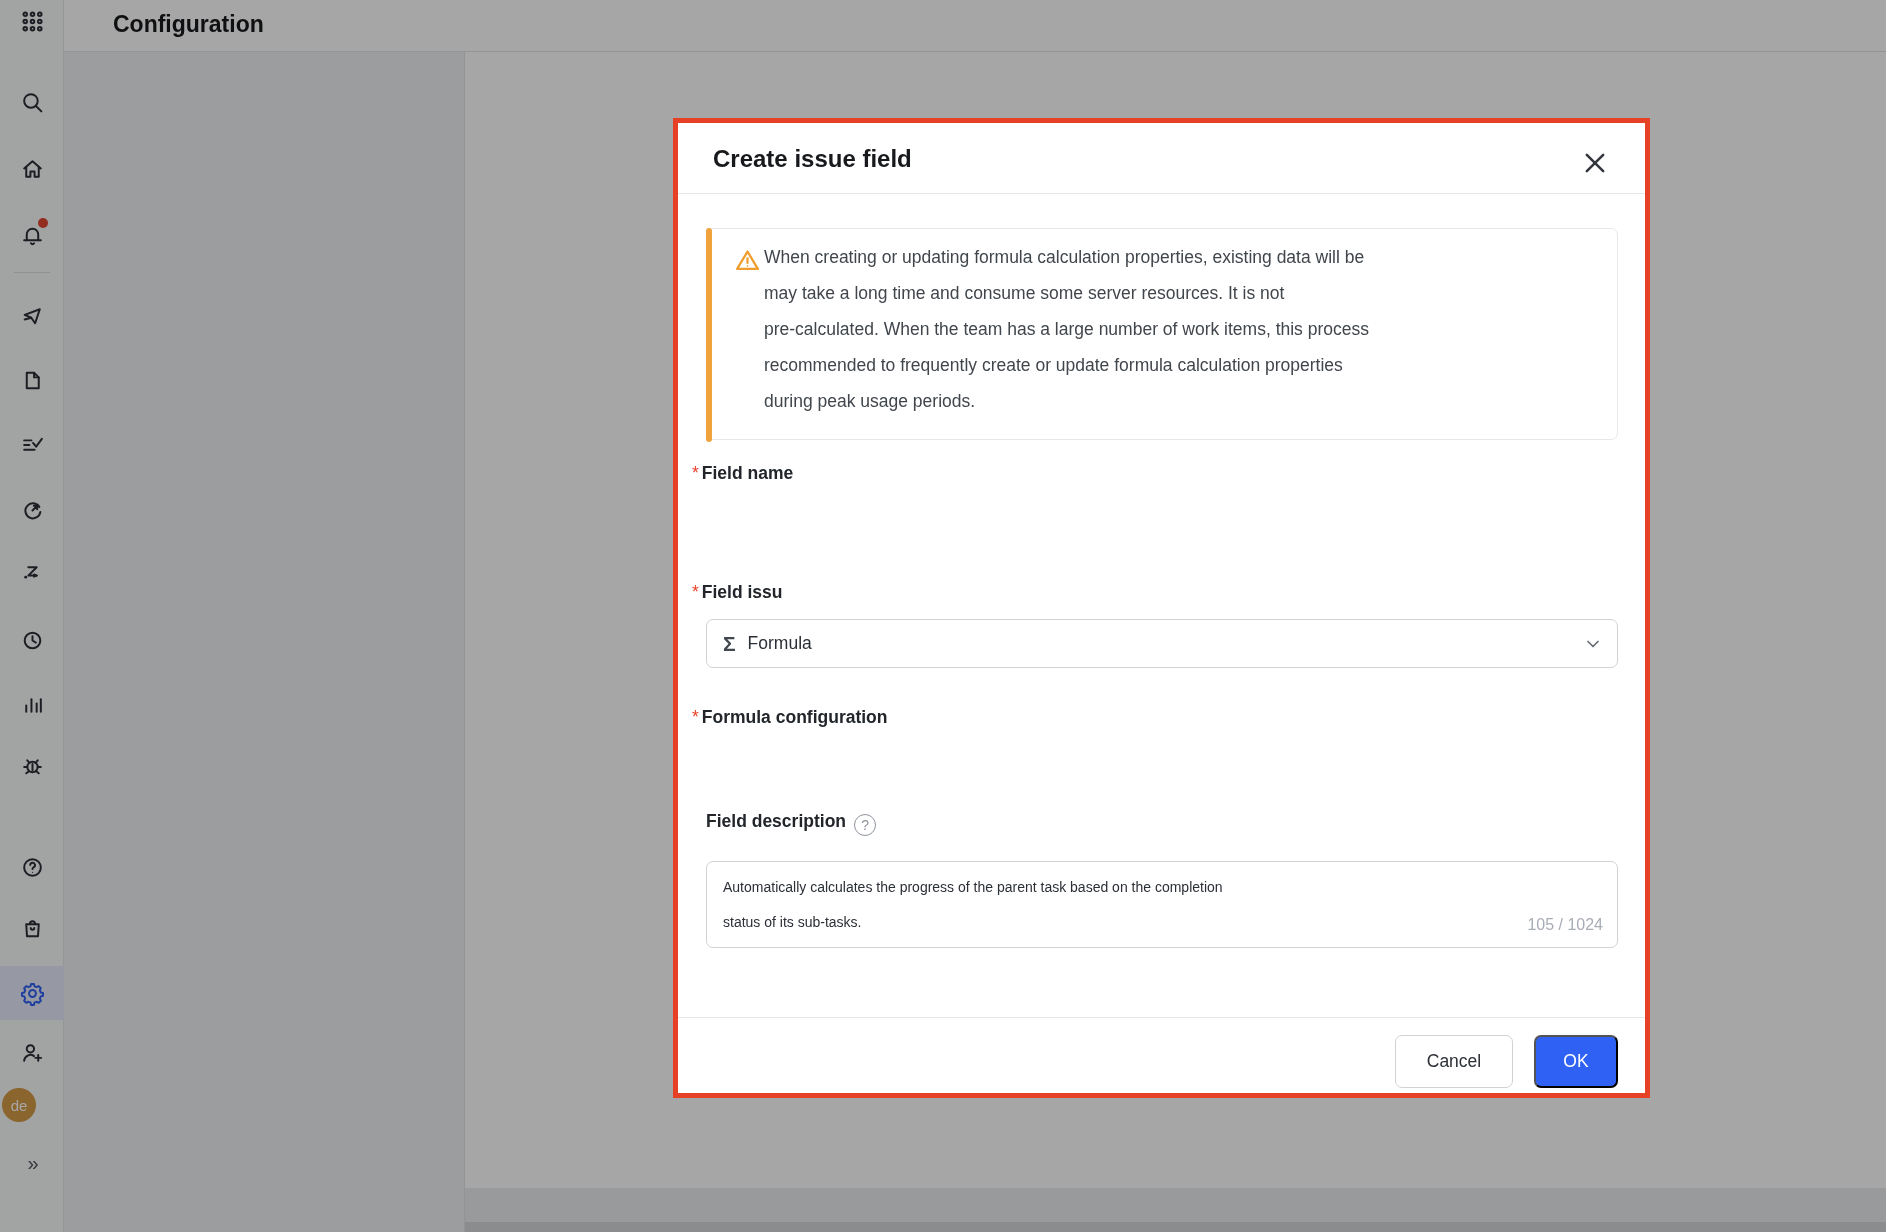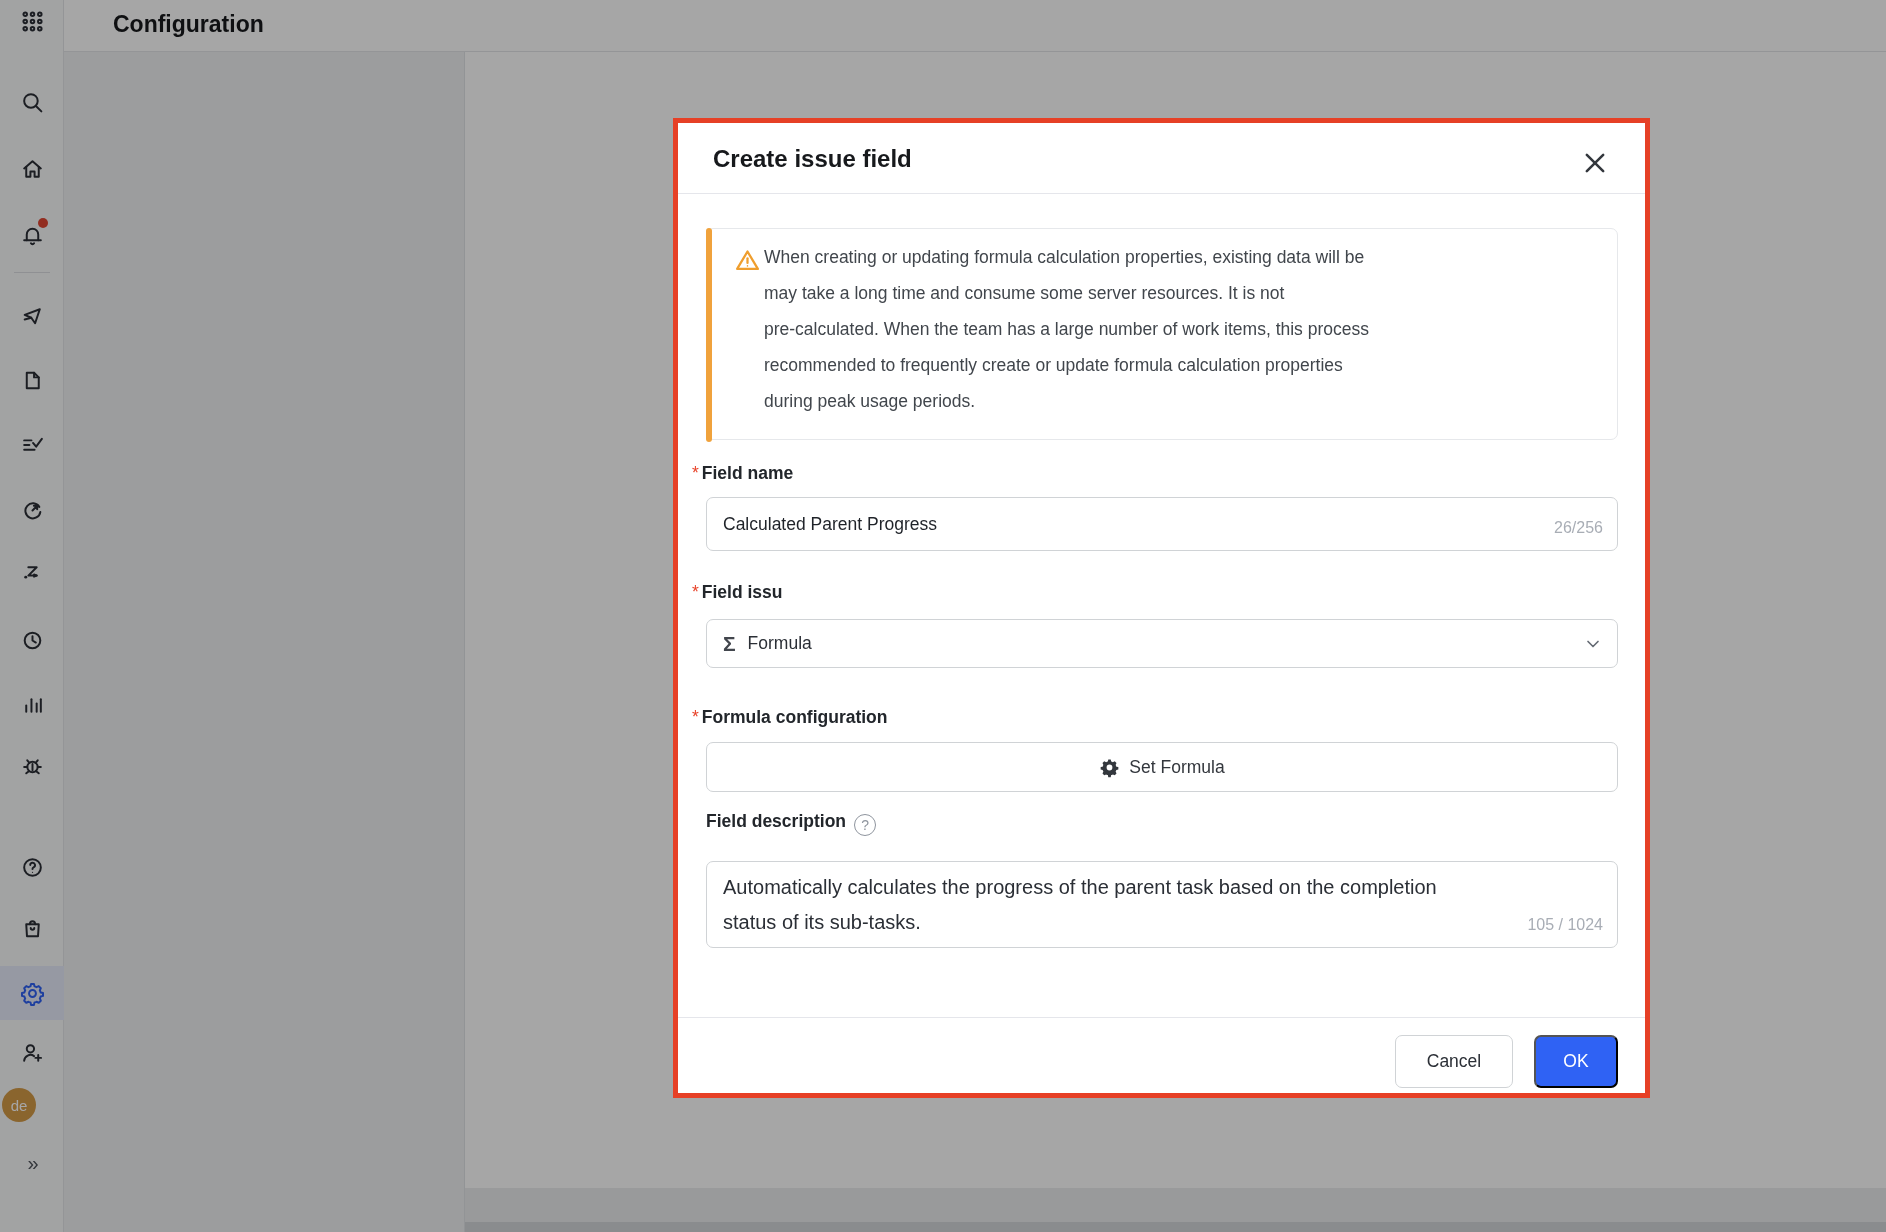--- a/index.html
+++ b/index.html
@@ -80,21 +80,21 @@
   .f-select{position:absolute;left:28px;width:912px;height:49px;border:1px solid #d0d3d6;border-radius:7px;display:flex;align-items:center;padding:0 16px;gap:12px;cursor:pointer;}
   .sigma{font-size:21px;font-weight:700;color:#42464d;}
   .f-select .val{font-size:17.5px;color:#2b2f36;}
   .chev{position:absolute;right:14px;width:20px;height:20px;}
   .chev svg{width:20px;height:20px;stroke:#646a73;fill:none;stroke-width:2;stroke-linecap:round;stroke-linejoin:round;}
   .set-formula{position:absolute;left:28px;width:912px;height:50px;border:1px solid #d0d3d6;border-radius:7px;display:flex;align-items:center;justify-content:center;gap:9px;cursor:pointer;background:#fff;}
   .set-formula svg{width:21px;height:21px;}
   .set-formula span{font-size:17.5px;color:#33373d;}
   .help-q{display:inline-flex;width:22px;height:22px;border:1.6px solid #8f959e;border-radius:50%;color:#8f959e;font-size:14px;align-items:center;justify-content:center;vertical-align:-3px;margin-left:8px;font-weight:400;}
   .f-textarea{position:absolute;left:28px;width:912px;height:87px;border:1px solid #d0d3d6;border-radius:7px;background:#fff;}
-  .f-textarea .line{margin:0 16px;font-size:20px;line-height:35px;color:#2b2f36;}
+  .f-textarea .line{margin:0 16px;font-size:14px;line-height:35px;color:#2b2f36;}
   .f-textarea .line:first-child{margin-top:8px;}
   .m-fdiv{position:absolute;left:0;top:894px;width:967px;border-top:1px solid #e5e6eb;}
   .btn{position:absolute;height:53px;border-radius:7px;font-size:17.5px;text-align:center;line-height:47px;cursor:pointer;}
   .btn-cancel{left:717px;top:912px;width:118px;background:#fff;border:1px solid #d0d3d6;color:#2b2f36;line-height:45px;}
   .btn-ok{left:856px;top:912px;width:84px;background:var(--accent-blue);color:#fff;}
 </style>
 </head>
 <body>
 
 <div id="app">
@@ -356,47 +356,37 @@
         <div>may take a long time and consume some server resources. It is not</div>
         <div>pre-calculated. When the team has a large number of work items, this process</div>
         <div>recommended to frequently create or update formula calculation properties</div>
         <div>during peak usage periods.</div>
       </div>
     </div>
 
     <div class="f-label" style="left:14px;top:340px;">
       <span class="req">*</span><span>Field name</span>
     </div>
-    <div class="f-input" style="top:374px;">
-      <input type="text" value="Calculated Parent Progress" style="">
-      <span class="counter">26/256</span>
-    </div>
 
     <div class="f-label" style="left:14px;top:459px;">
       <span class="req">*</span><span>Field issu</span>
     </div>
     <div class="f-select" style="top:496px;">
       <span class="sigma">Σ</span>
       <span class="val">Formula</span>
       <span class="chev">
         <svg viewBox="0 0 24 24">
             <path d="M6 9 L12 15 L18 9"></path>
           </svg>
       </span>
     </div>
 
     <div class="f-label" style="left:14px;top:584px;">
       <span class="req">*</span><span>Formula configuration</span>
     </div>
-    <div class="set-formula" style="top:619px;">
-      <svg viewBox="0 0 24 24" fill="#33373d" stroke="none">
-          <path d="M10.6 2.8 h2.8 l.5 2.3 a7 7 0 0 1 1.9 .8 l2.2-1 2 2 -1 2.2 a7 7 0 0 1 .8 1.9 l2.3.5 v2.8 l-2.3.5 a7 7 0 0 1 -.8 1.9 l1 2.2 -2 2 -2.2-1 a7 7 0 0 1 -1.9 .8 l-.5 2.3 h-2.8 l-.5-2.3 a7 7 0 0 1 -1.9-.8 l-2.2 1 -2-2 1-2.2 a7 7 0 0 1 -.8-1.9 l-2.3-.5 v-2.8 l2.3-.5 a7 7 0 0 1 .8-1.9 l-1-2.2 2-2 2.2 1 a7 7 0 0 1 1.9-.8 Z M12 8.7 a3.3 3.3 0 1 0 0 6.6 a3.3 3.3 0 0 0 0 -6.6 Z"></path>
-        </svg>
-      <span>Set Formula</span>
-    </div>
 
     <div class="f-label" style="left:28px;top:688px;">
       <span>Field description</span><span class="help-q">?</span>
     </div>
     <div class="f-textarea" style="top:738px;">
       <div class="line">Automatically calculates the progress of the parent task based on the completion</div>
       <div class="line">status of its sub-tasks.</div>
       <span class="counter">105 / 1024</span>
     </div>
 

